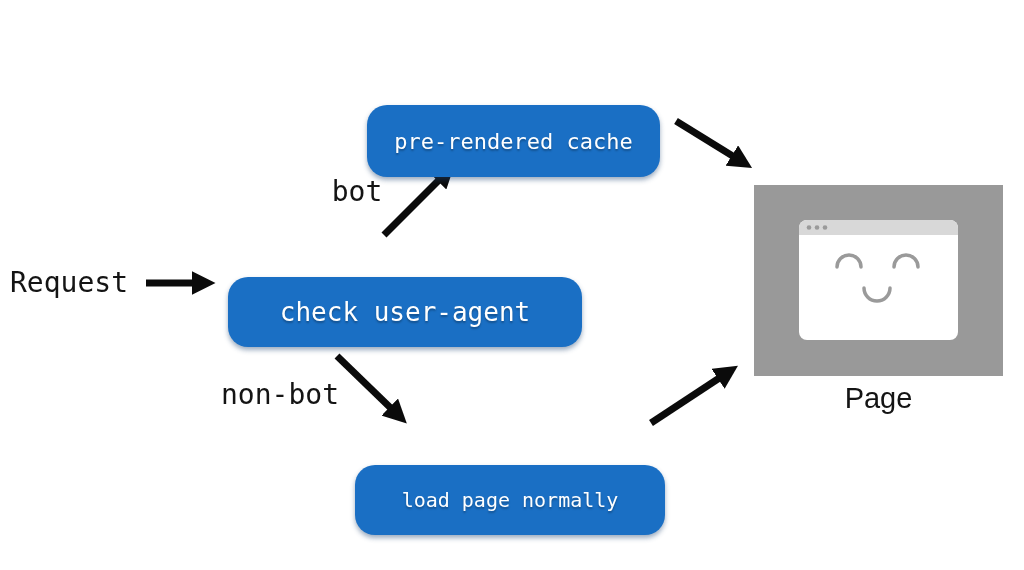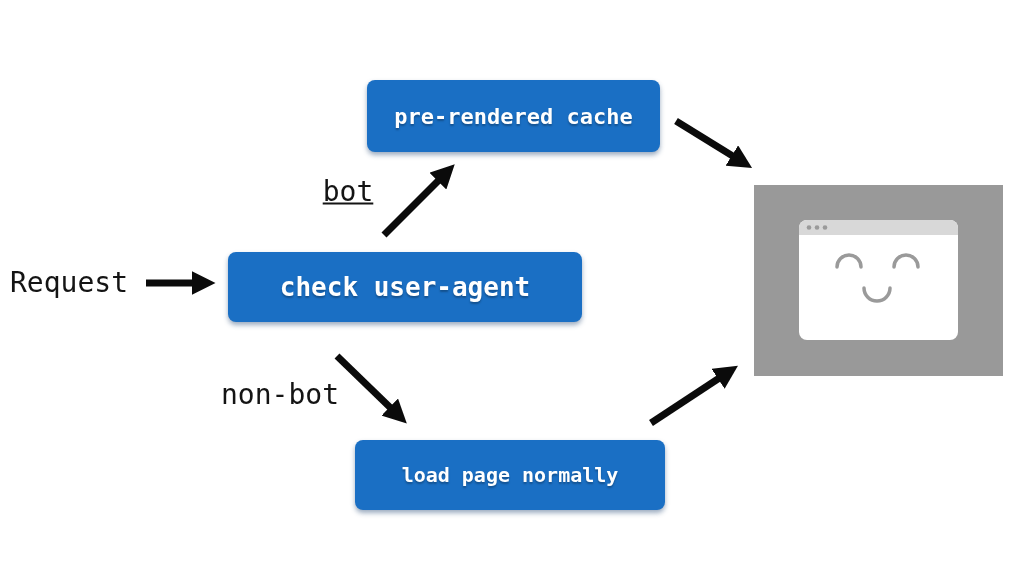--- a/index.html
+++ b/index.html
@@ -22,39 +22,40 @@
   .arrows{
     position:absolute;left:0;top:0;width:1024px;height:570px;
     pointer-events:none;
   }
   .arrows line{stroke:var(--arrow);stroke-width:7;}
   .arrows #ah path{fill:var(--arrow);}
   .node{
     position:absolute;
     background:var(--node-fill);
     color:var(--node-text);
-    border-radius:8px;
+    border-radius:20px;
     display:flex;align-items:center;justify-content:center;
-    font-weight:bold;
+    font-weight:normal;
     box-shadow:0 3px 5px rgba(35,70,115,0.45);
     text-shadow:0 2px 2px rgba(0,0,0,0.28);
     white-space:nowrap;
+    margin-top:25px;
   }
   .node-check{left:228px;top:252px;width:354px;height:70px;font-size:26px;}
   .node-cache{left:367px;top:80px;width:293px;height:72px;font-size:22px;}
   .node-load{left:355px;top:440px;width:310px;height:70px;font-size:20px;}
   .flow-label{
     position:absolute;
     color:var(--label-text);
     font-size:28px;
     white-space:nowrap;
     transform:translate(0,-50%);
   }
   .label-request{left:10px;top:282px;}
-  .label-bot{left:348px;top:191px;transform:translate(-50%,-50%);text-decoration:underline;}
+  .label-bot{left:357px;top:191px;transform:translate(-50%,-50%);}
   .label-nonbot{left:280px;top:394px;transform:translate(-50%,-50%);}
   .page-figure{
     position:absolute;left:754px;top:185px;width:249px;
   }
   .page-box{
     position:relative;
     width:249px;height:191px;
     background:var(--page-bg);
   }
   .browser-window{
@@ -118,15 +119,16 @@
           <circle cx="18" cy="7.5" r="2.3"></circle>
           <circle cx="26" cy="7.5" r="2.3"></circle>
         </g>
         <g fill="none" stroke="var(--window-face)" stroke-width="3.5" stroke-linecap="round">
           <path d="M38 47 A12 12 0 0 1 62 47"></path>
           <path d="M95 47 A12 12 0 0 1 119 47"></path>
           <path d="M65 68 A13 13 0 0 0 91 68"></path>
         </g>
       </svg>
     </div>
+    <div class="page-label">Page</div>
   </div>
 
 </div>
 
 </body></html>

